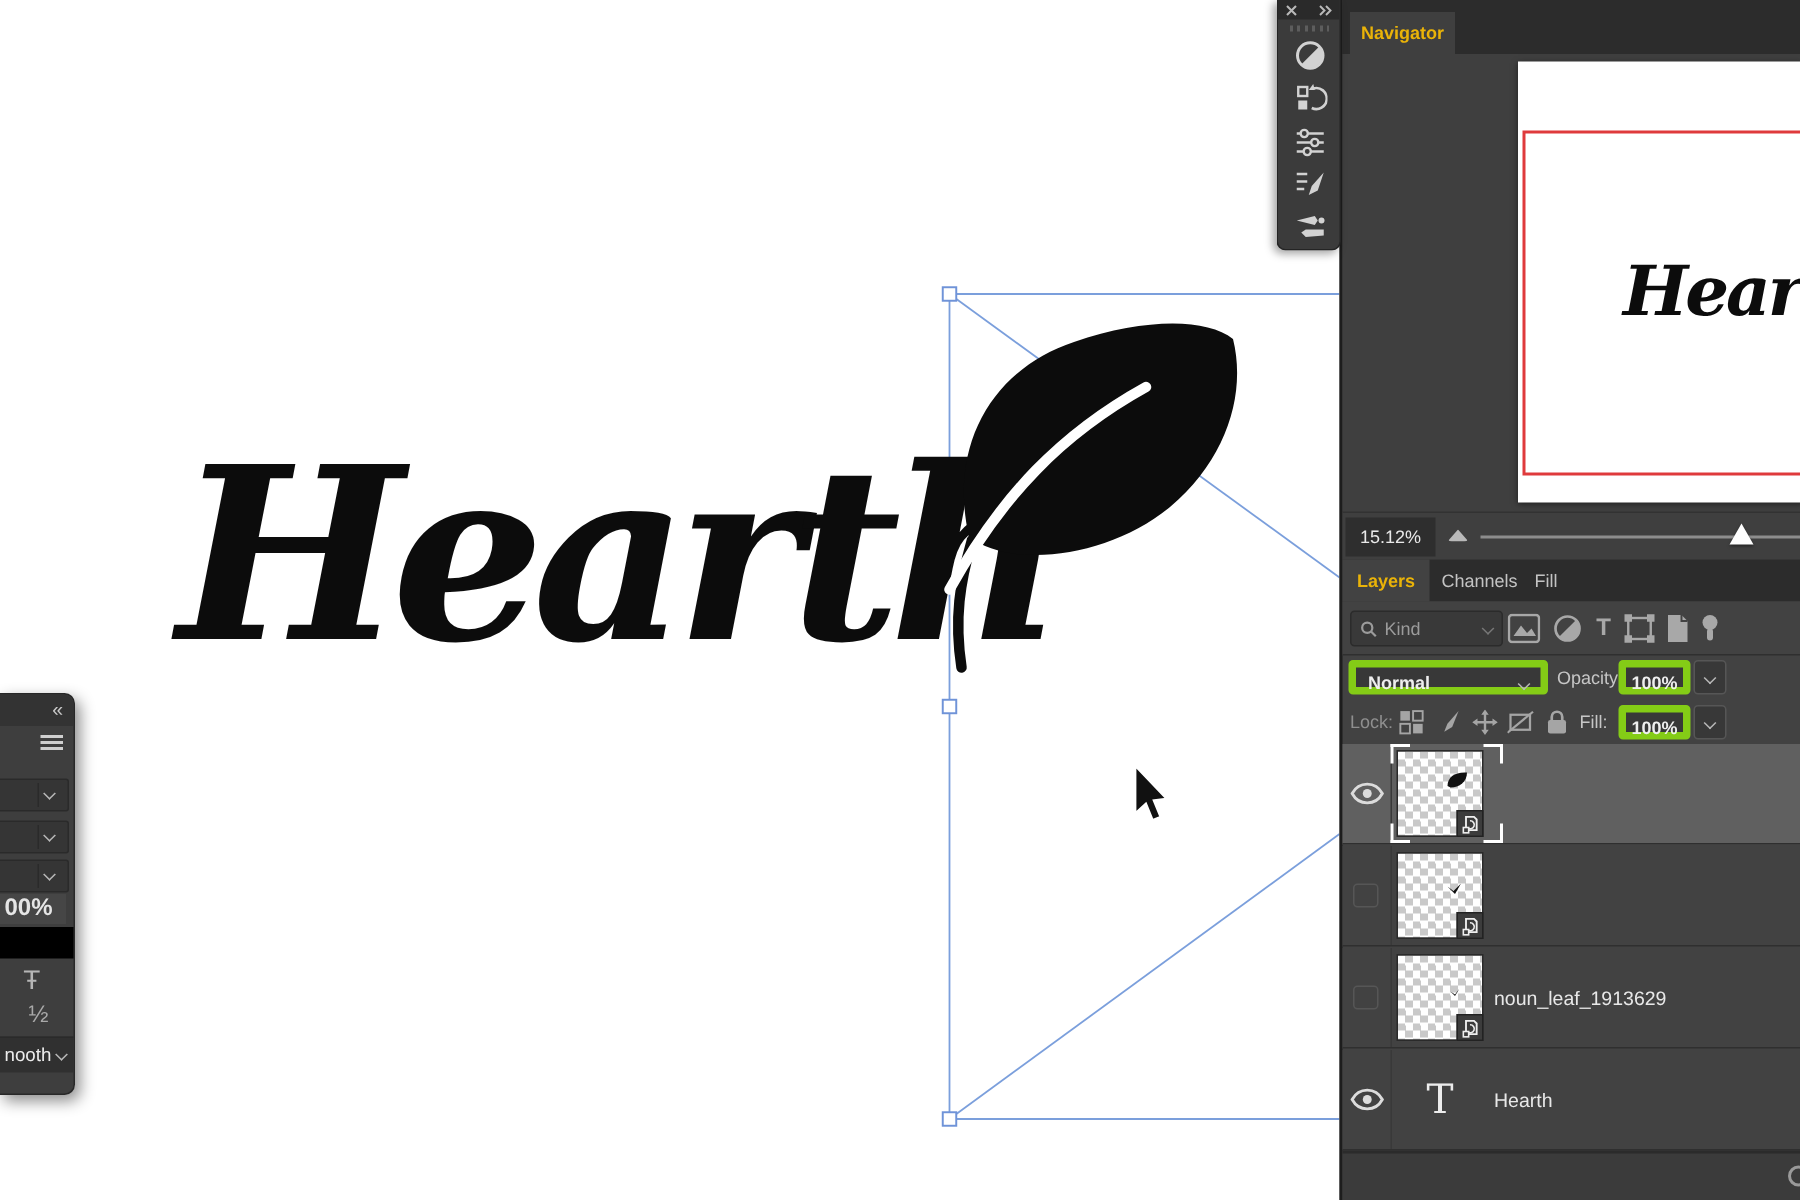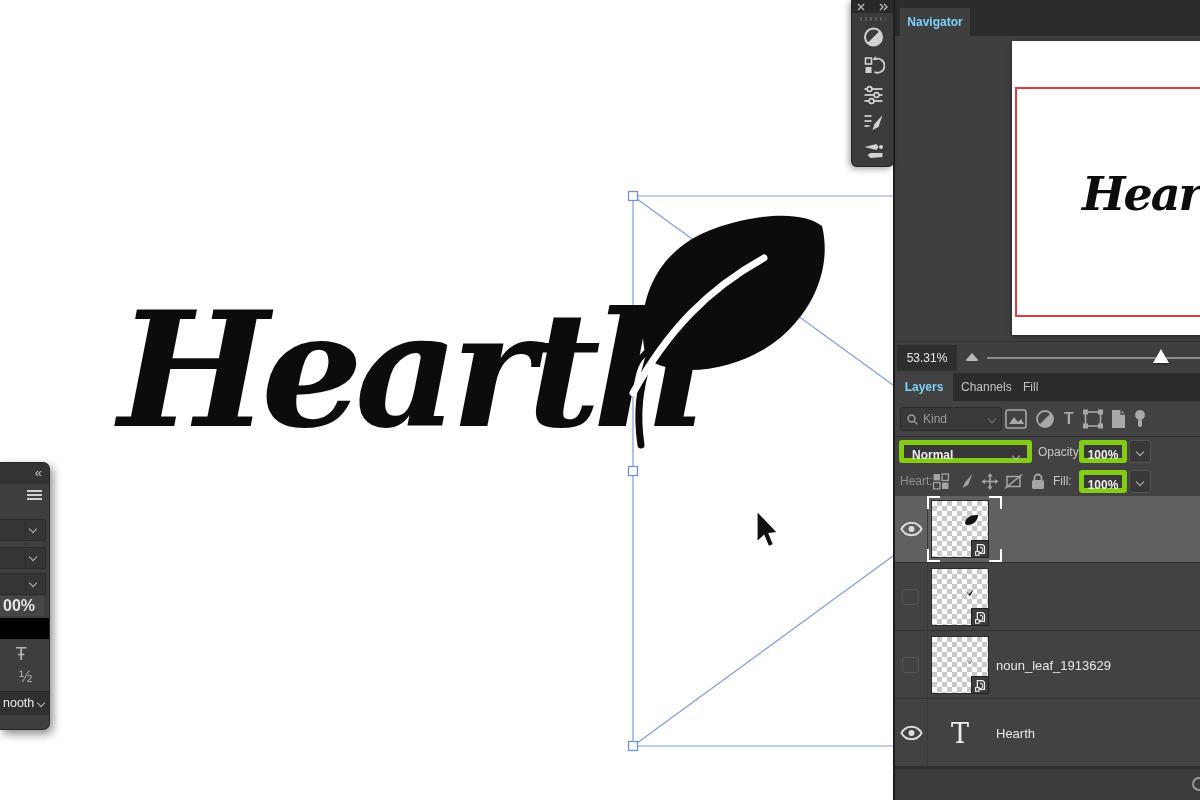--- a/index.html
+++ b/index.html
@@ -12,21 +12,21 @@
   #logo-text { left:118px; top:282px; font-family:"DejaVu Serif", serif;
                font-style:italic; font-weight:bold; font-size:160px; line-height:1.1;
                letter-spacing:-8px; color:#0c0c0c; z-index:3; }
   #overlay-lines { left:0; top:0; z-index:2; pointer-events:none; }
   #artwork { left:0; top:0; z-index:4; pointer-events:none; }
   #cursor-svg { left:0; top:0; z-index:30; pointer-events:none; }
 
   
   #right-panel { left:893px; top:0; width:307px; height:800px; background:#424242;
                  border-left:2px solid #1d1d1d; z-index:10; color:#d6d6d6; font-size:12px; }
-  .tab-active { background:#424242; color:#7dd3fc; font-weight:bold; }
+  .tab-active { background:#424242; color:#eab308; font-weight:bold; }
   .tab-label { color:#c3c3c3; font-weight:normal; }
 
   #nav-tabbar { left:0; top:0; width:307px; height:36px; background:#2c2c2c; }
   #nav-tab { left:5px; top:8px; width:70px; height:28px; background:#3f3f3f;
              line-height:28px; text-align:center; }
   #nav-body { left:0; top:36px; width:307px; height:305px; background:#3f3f3f; }
   #nav-preview { left:117px; top:5px; width:190px; height:294px; background:#fff;
                  overflow:hidden; box-shadow:0 1px 4px rgba(0,0,0,.5); }
   #nav-proxy { left:3px; top:46px; width:300px; height:230px; border:2px solid #df3a3c; }
   #nav-preview-text { left:70px; top:126px; font-family:"DejaVu Serif", serif;
@@ -249,21 +249,21 @@
   <div class="abs" id="nav-tabbar">
     <div class="abs tab-active" id="nav-tab">Navigator</div>
   </div>
   <div class="abs" id="nav-body">
     <div class="abs" id="nav-preview">
       <div class="abs" id="nav-proxy"></div>
       <div class="abs" id="nav-preview-text">Heart</div>
     </div>
   </div>
   <div class="abs" id="nav-zoombar">
-    <div class="abs" id="zoom-value">53.31%</div>
+    <div class="abs" id="zoom-value">15.12%</div>
     <div class="abs" id="zoom-out-icon"></div>
     <div class="abs" id="zoom-track"></div>
     <div class="abs" id="zoom-thumb"></div>
   </div>
 
   <div class="abs" id="layers-tabbar">
     <div class="abs tab-active" id="tab-layers">Layers</div>
     <div class="abs tab-label" id="tab-channels">Channels</div>
     <div class="abs tab-label" id="tab-paths">Fill</div>
   </div>
@@ -312,21 +312,21 @@
       <span class="chev"></span>
     </div>
     <div class="abs opt-label" id="opacity-label">Opacity:</div>
     <div class="abs field" id="opacity-field">100%</div>
     <div class="abs chev-box" id="opacity-chev">
       <span class="chev"></span>
     </div>
   </div>
 
   <div class="abs" id="lock-row">
-    <div class="abs" id="lock-label">Heart:</div>
+    <div class="abs" id="lock-label">Lock:</div>
     <svg class="abs licon" style="left:37px" viewBox="0 0 16 16">
       <rect x="1" y="1" width="6" height="6" fill="currentColor"></rect>
         <rect x="9" y="9" width="6" height="6" fill="currentColor"></rect>
       <rect x="9" y="1" width="6" height="6" fill="none" stroke="currentColor" stroke-width="1.2"></rect>
       <rect x="1" y="9" width="6" height="6" fill="none" stroke="currentColor" stroke-width="1.2"></rect>
     </svg>
     <svg class="abs licon" style="left:62px" viewBox="0 0 16 16">
       <path d="M14 1 L7 9 L5 14 L10 11 Z" fill="currentColor"></path>
     </svg>
     <svg class="abs licon" style="left:86px" viewBox="0 0 17 17">

